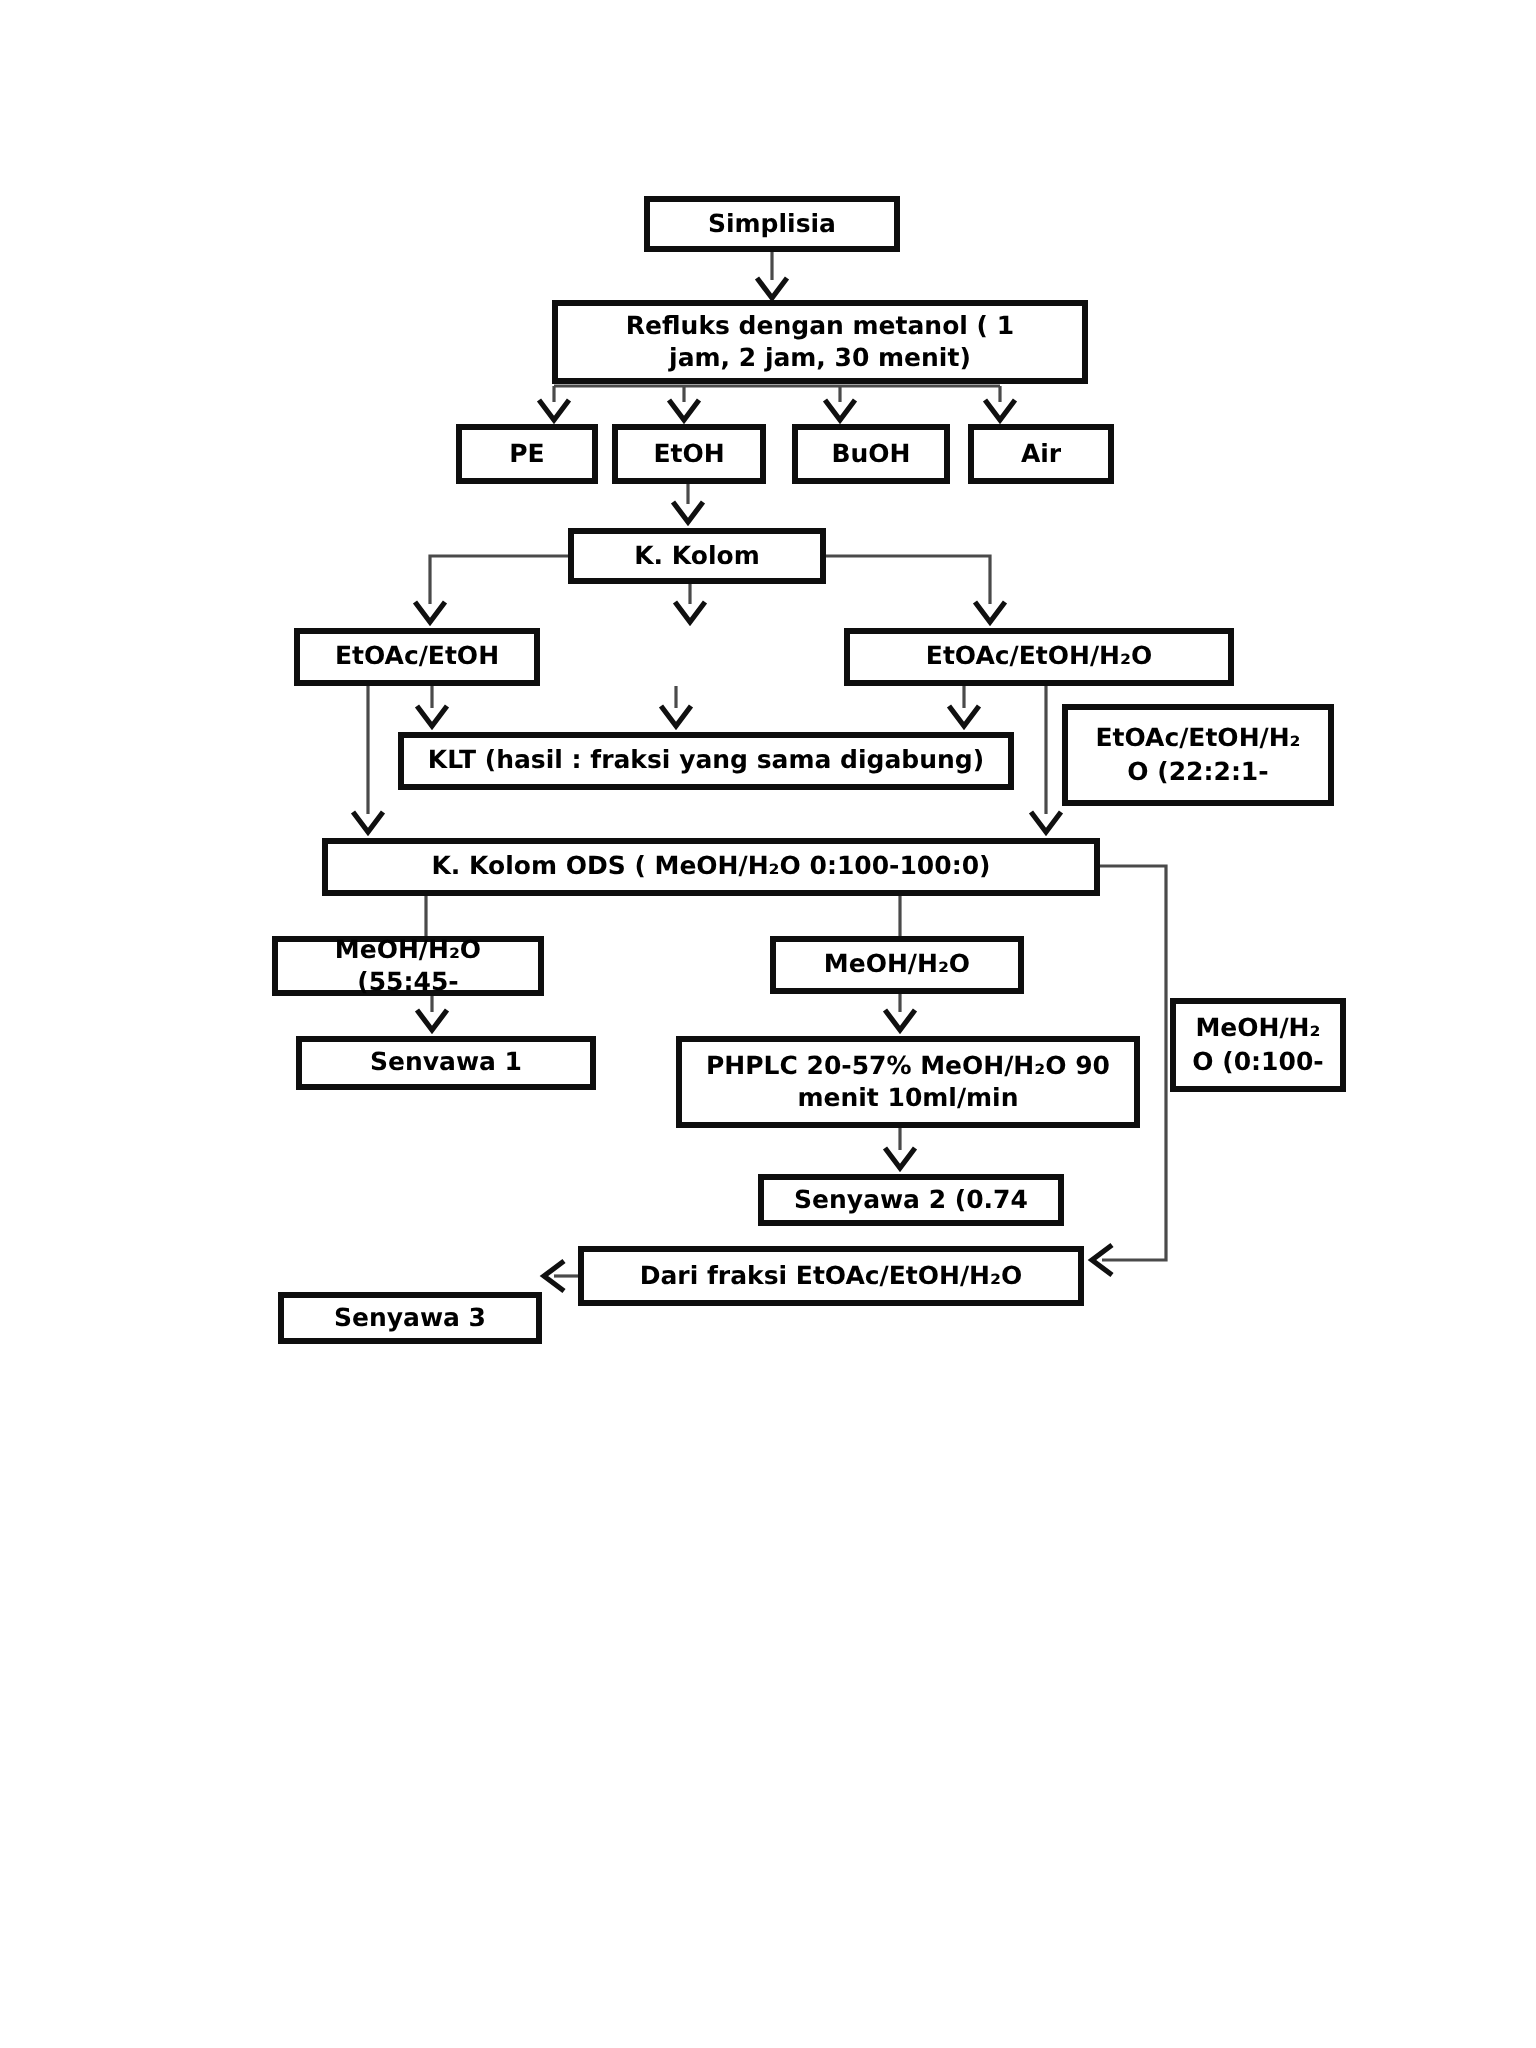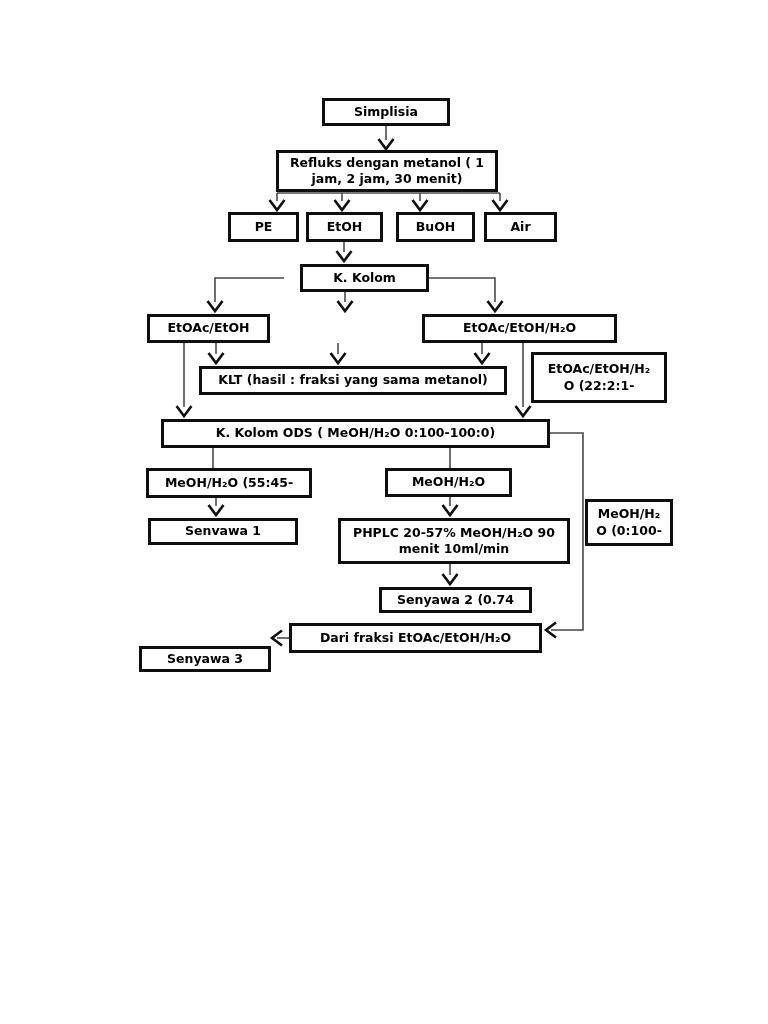--- a/index.html
+++ b/index.html
@@ -66,46 +66,46 @@
       <polyline class="head" points="208.5,505 216,515 223.5,505"></polyline>
       <polyline class="head" points="442.5,505 450,515 457.5,505"></polyline>
       <polyline class="head" points="442.5,574 450,584 457.5,574"></polyline>
       <polyline class="head" points="556,622.5 546,630 556,637.5"></polyline>
       <polyline class="head" points="282,630.5 272,638 282,645.5"></polyline>
     </g>
   </svg>
 
   <div class="node" style="left:322px;top:98px;width:128px;height:28px;">Simplisia</div>
 
-  <div class="node" style="left:276px;top:150px;width:222px;height:42px;">Refluks dengan metanol ( 1
+  <div class="node" style="left:276px;top:150px;width:268px;height:42px;">Refluks dengan metanol ( 1
 jam, 2 jam, 30 menit)</div>
 
   <div class="node" style="left:228px;top:212px;width:71px;height:30px;">PE</div>
 
   <div class="node" style="left:306px;top:212px;width:77px;height:30px;">EtOH</div>
 
   <div class="node" style="left:396px;top:212px;width:79px;height:30px;">BuOH</div>
 
   <div class="node" style="left:484px;top:212px;width:73px;height:30px;">Air</div>
 
-  <div class="node" style="left:300px;top:264px;width:129px;height:28px;text-align:right;">K. Kolom</div>
+  <div class="node" style="left:284px;top:264px;width:129px;height:28px;text-align:right;">K. Kolom</div>
 
   <div class="node" style="left:147px;top:314px;width:123px;height:29px;">EtOAc/EtOH</div>
 
 
   <div class="node" style="left:422px;top:314px;width:195px;height:29px;">EtOAc/EtOH/H₂O</div>
 
-  <div class="node" style="left:199px;top:366px;width:308px;height:29px;">KLT (hasil : fraksi yang sama metanol)</div>
+  <div class="node" style="left:199px;top:366px;width:308px;height:29px;">KLT (hasil : fraksi yang sama digabung)</div>
 
   <div class="node" style="left:531px;top:352px;width:136px;height:51px;">EtOAc/EtOH/H₂
 O (22:2:1-</div>
 
   <div class="node" style="left:161px;top:419px;width:389px;height:29px;">K. Kolom ODS ( MeOH/H₂O 0:100-100:0)</div>
 
-  <div class="node" style="left:146px;top:468px;width:166px;height:30px;">MeOH/H₂O (55:45-</div>
+  <div class="node" style="left:136px;top:468px;width:136px;height:30px;">MeOH/H₂O (55:45-</div>
 
   <div class="node" style="left:385px;top:468px;width:127px;height:29px;">MeOH/H₂O</div>
 
   <div class="node" style="left:585px;top:499px;width:88px;height:47px;">MeOH/H₂
 O (0:100-</div>
 
   <div class="node" style="left:148px;top:518px;width:150px;height:27px;">Senvawa 1</div>
 
   <div class="node" style="left:338px;top:518px;width:232px;height:46px;">PHPLC 20-57% MeOH/H₂O 90
 menit 10ml/min</div>

